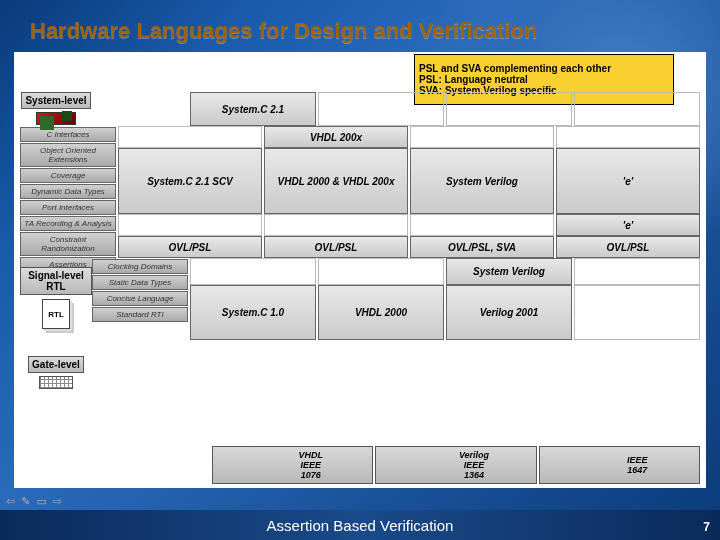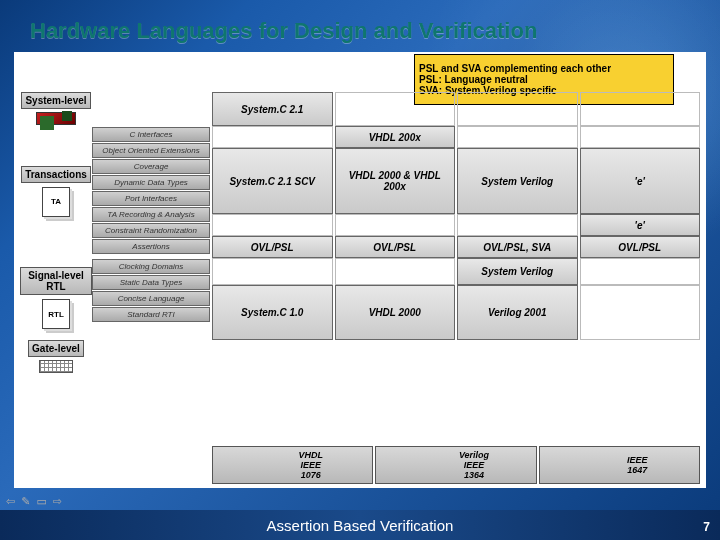--- a/index.html
+++ b/index.html
@@ -11,38 +11,38 @@
   }
   .bg-accent {
     position: absolute; inset: 0;
     background:
       radial-gradient(circle at 85% 15%, rgba(255,255,255,0.08) 0%, transparent 25%),
       radial-gradient(circle at 90% 20%, rgba(100,180,255,0.3) 0%, transparent 18%);
     pointer-events: none;
   }
   .title {
     position: absolute; top: 18px; left: 30px;
-    color: #0f766e; font-size: 22px; font-weight: bold;
+    color: #a16207; font-size: 22px; font-weight: bold;
     text-shadow: 0 1px 0 rgba(255,255,255,0.3);
   }
   .white-area {
     position: absolute; top: 52px; left: 14px; right: 14px; bottom: 52px;
     background: #fff;
   }
   .callout {
     position: absolute; top: 2px; right: 32px;
     width: 260px; background: #f8d030; border: 1px solid #000;
     padding: 8px 4px; font-size: 10px; font-weight: bold; color: #000;
   }
   .grid-area {
     position: absolute; top: 40px; left: 6px; right: 6px; bottom: 46px;
   }
   .row { display: flex; align-items: stretch; }
   .levcol { width: 72px; flex-shrink: 0; display:flex; flex-direction:column; align-items:center; justify-content:center; }
-  .featcol { width: 118px; flex-shrink: 0; }
+  .featcol { width: 96px; flex-shrink: 0; }
   .datacol { flex: 1; }
   .levbox {
     background: linear-gradient(#dcdcdc,#b8b8b8);
     border: 1px solid #555; font-size: 10px; font-weight: bold;
     padding: 2px 3px; text-align: center; margin-bottom: 2px;
   }
   .chip {
     width: 40px; height: 28px;
     background: linear-gradient(135deg,#c42020,#6a0000);
     border: 1px solid #333; position: relative; margin: 1px;
@@ -136,24 +136,20 @@
           <div class="langrow lang4">
         <div class="langcell">System.C 2.1</div>
         <div class="langcell empty"></div>
         <div class="langcell empty"></div>
         <div class="langcell empty"></div>
       </div>
         </div>
     </div>
 
     <div class="row" style="height:132px;">
-      <div class="levcol">
-        <div class="levbox">Transactions</div>
-        <div class="doc">TA</div>
-      </div>
       <div class="featcol">
         <div class="feat">C Interfaces</div>
         <div class="feat">Object Oriented Extensions</div>
         <div class="feat">Coverage</div>
         <div class="feat">Dynamic Data Types</div>
         <div class="feat">Port Interfaces</div>
         <div class="feat">TA Recording &amp; Analysis</div>
         <div class="feat">Constraint Randomization</div>
         <div class="feat">Assertions</div>
       </div>
@@ -205,21 +201,21 @@
         </div>
         <div class="langrow lang4" style="flex:2">
           <div class="langcell">System.C 1.0</div>
           <div class="langcell">VHDL 2000</div>
           <div class="langcell">Verilog 2001</div>
           <div class="langcell empty"></div>
         </div>
       </div>
     </div>
 
-    <div class="row" style="height:34px;">
+    <div class="row" style="height:34px;margin-top:16px;">
       <div class="levcol">
         <div class="levbox">Gate-level</div>
         <div class="gatecells"></div>
       </div>
       <div class="featcol"></div>
       <div class="datacol"></div>
     </div>
 
   </div>
 

